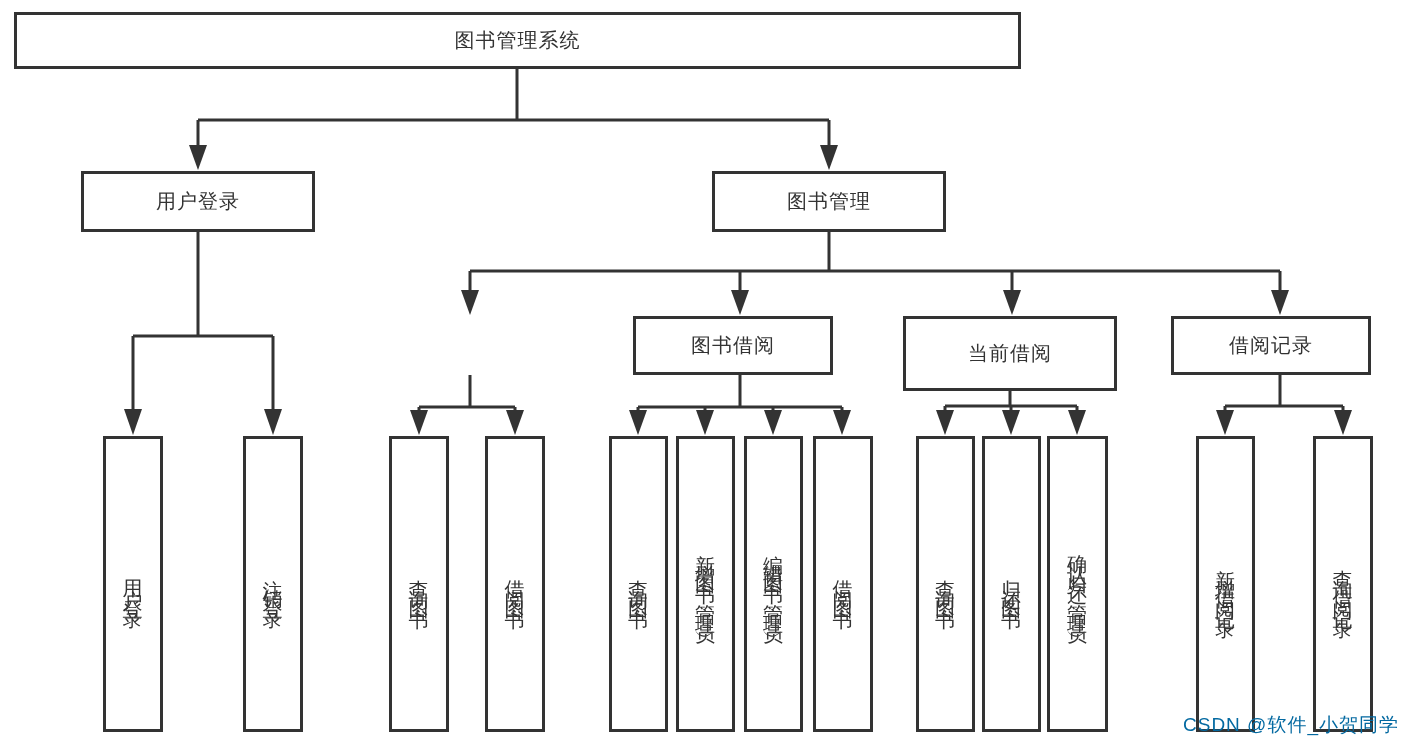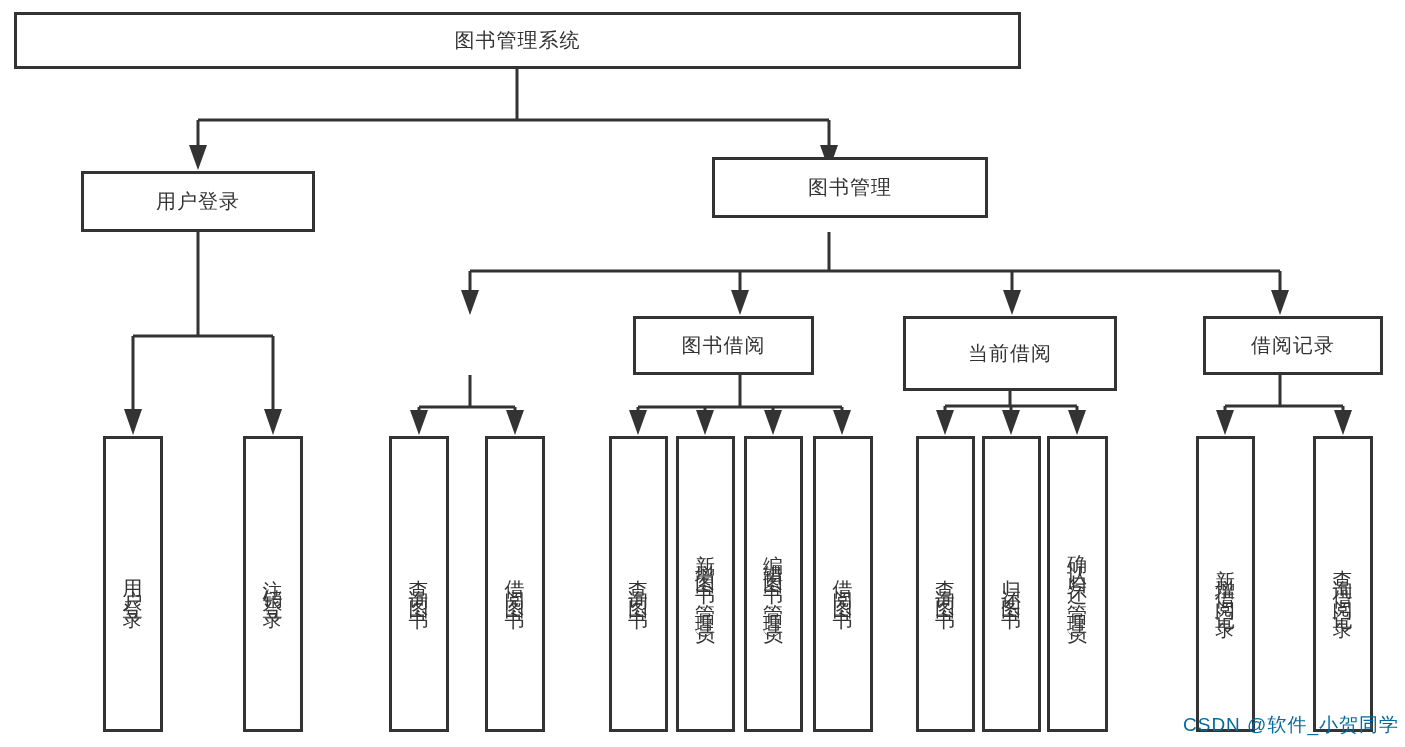--- a/index.html
+++ b/index.html
@@ -84,25 +84,25 @@
       <polygon points="1002,410 1020,410 1011,435"></polygon>
       <polygon points="1068,410 1086,410 1077,435"></polygon>
       <polygon points="1216,410 1234,410 1225,435"></polygon>
       <polygon points="1334,410 1352,410 1343,435"></polygon>
     </g>
   </svg>
 
   <div class="box h" style="left:14px; top:12px; width:1007px; height:57px;">图书管理系统</div>
 
   <div class="box h" style="left:81px; top:171px; width:234px; height:61px;">用户登录</div>
-  <div class="box h" style="left:712px; top:157px; width:276px; height:61px;">图书管理</div>
+  <div class="box h" style="left:712px; top:171px; width:234px; height:61px;">图书管理</div>
 
-  <div class="box h" style="left:633px; top:316px; width:181px; height:59px;">图书借阅</div>
+  <div class="box h" style="left:633px; top:316px; width:200px; height:59px;">图书借阅</div>
   <div class="box h" style="left:903px; top:316px; width:214px; height:75px;">当前借阅</div>
-  <div class="box h" style="left:1203px; top:316px; width:180px; height:59px;">借阅记录</div>
+  <div class="box h" style="left:1171px; top:316px; width:200px; height:59px;">借阅记录</div>
 
   <div class="box v" style="left:103px; top:436px; width:60px; height:296px;">用户登录</div>
   <div class="box v" style="left:243px; top:436px; width:60px; height:296px;">注销登录</div>
 
   <div class="box v" style="left:389px; top:436px; width:60px; height:296px;">查询图书</div>
   <div class="box v" style="left:485px; top:436px; width:60px; height:296px;">借阅图书</div>
 
   <div class="box v" style="left:609px; top:436px; width:59px; height:296px;">查询图书</div>
   <div class="box v" style="left:676px; top:436px; width:59px; height:296px;">新增图书（管理员）</div>
   <div class="box v" style="left:744px; top:436px; width:59px; height:296px;">编辑图书（管理员）</div>

